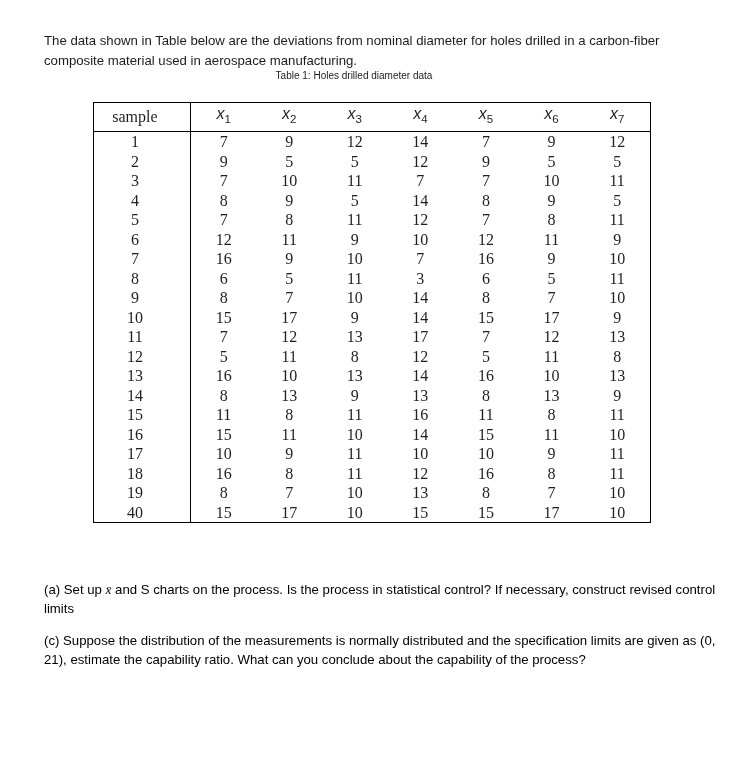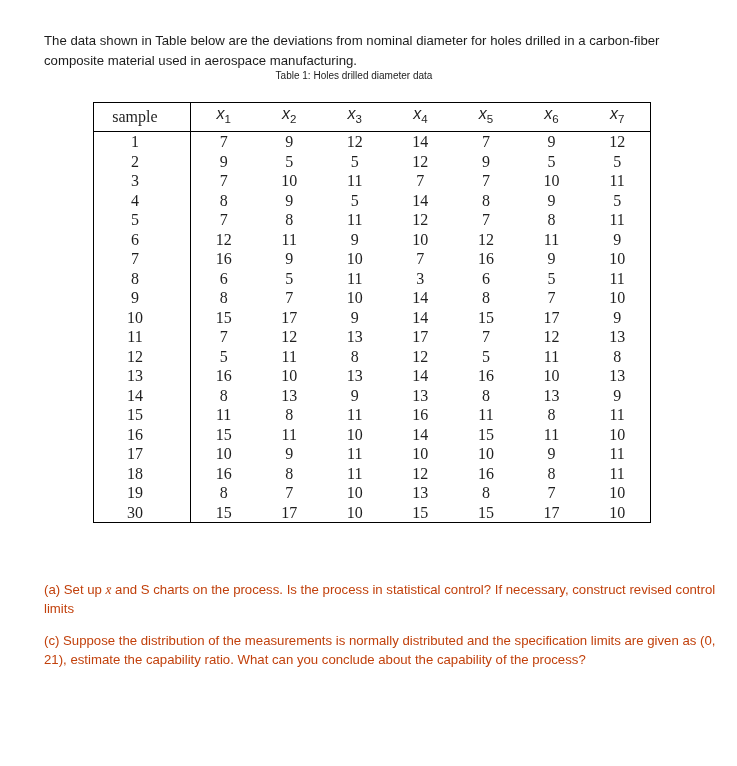--- a/index.html
+++ b/index.html
@@ -104,21 +104,21 @@
   }
 
   
   .questions {
     position: absolute;
     left: 36px;
     top: 580px;
     width: 680px;
     font-size: 13.2px;
     line-height: 19px;
-    color: #c2410c;
+    color: #000000;
   }
   .q {
     margin-bottom: 13px;
   }
   .q:last-child { margin-bottom: 0; }
   .xbar {
     font-family: "Liberation Serif", serif;
     font-style: italic;
   }
 </style>
@@ -330,21 +330,21 @@
             <td class="col-sample">19</td>
             <td class="col-x">8</td>
             <td class="col-x">7</td>
             <td class="col-x">10</td>
             <td class="col-x">13</td>
             <td class="col-x">8</td>
             <td class="col-x">7</td>
             <td class="col-x">10</td>
           </tr>
           <tr>
-            <td class="col-sample">30</td>
+            <td class="col-sample">40</td>
             <td class="col-x">15</td>
             <td class="col-x">17</td>
             <td class="col-x">10</td>
             <td class="col-x">15</td>
             <td class="col-x">15</td>
             <td class="col-x">17</td>
             <td class="col-x">10</td>
           </tr>
         </tbody>
     </table>

